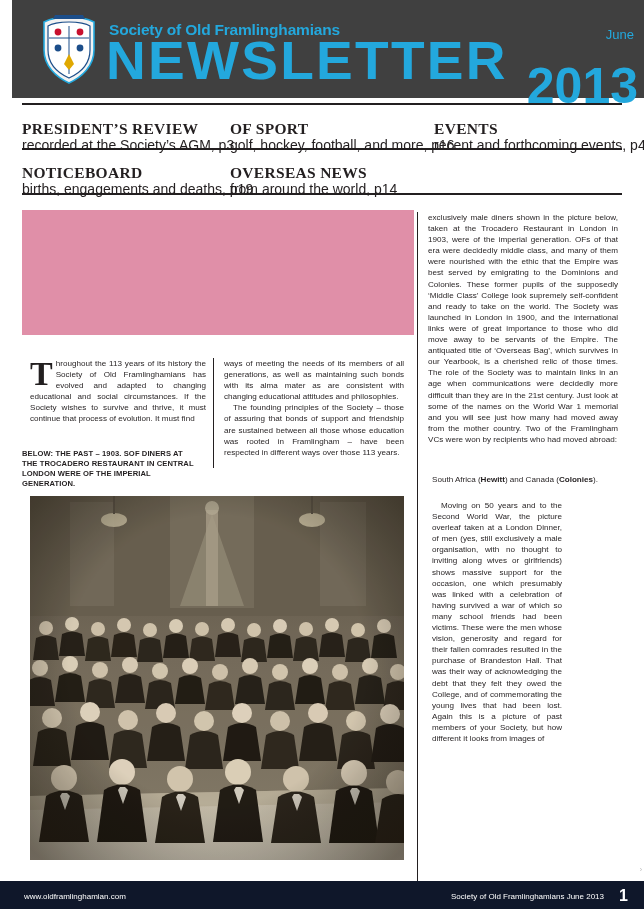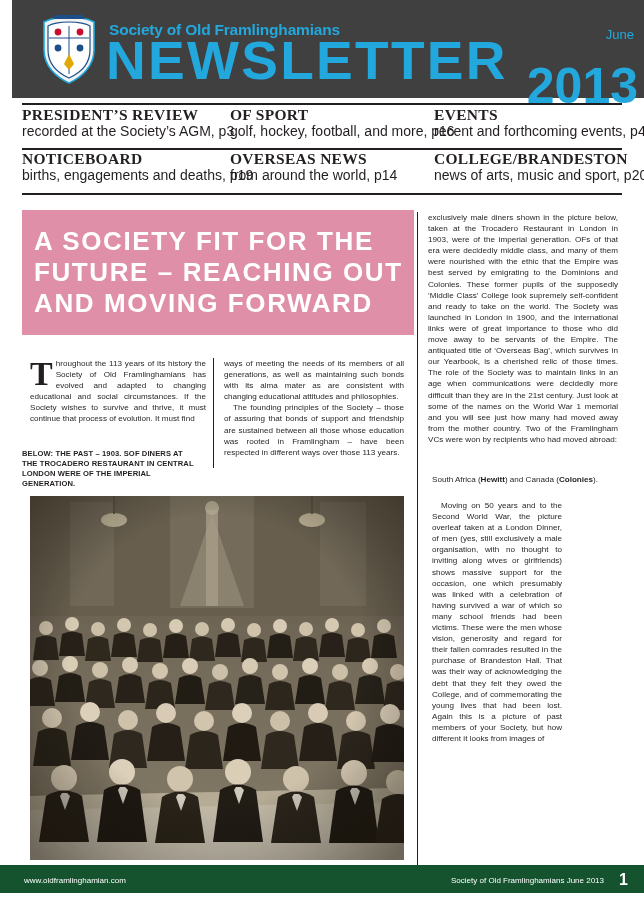--- a/index.html
+++ b/index.html
@@ -79,21 +79,21 @@
     width: 600px;
     height: 1.5px;
     background: #231f20;
   }
   .rule.r1 { top: 103px; }
   .rule.r2 { top: 148px; }
   .rule.r3 { top: 193px; }
 
   .contents {
     position: absolute;
-    left: 22px; top: 104px;
+    left: 22px; top: 118px;
     width: 600px; height: 64px;
   }
   .cont-cell {
     position: absolute;
     width: 196px;
   }
   .cont-title {
     font-family: "Liberation Serif", serif;
     font-size: 15.5px;
     font-weight: bold;
@@ -218,23 +218,23 @@
     font-size: 8.1px;
     line-height: 11.1px;
     color: #231f20;
     text-align: justify;
     text-indent: 9px;
   }
 
   
   .footer-band {
     position: absolute;
-    left: 0; bottom: 16px;
+    left: 0; bottom: 0;
     width: 644px; height: 28px;
-    background: #14532d;
+    background: #0f172a;
   }
   .footer-left {
     position: absolute;
     left: 24px; bottom: 8px;
     font-size: 8px;
     color: #ffffff;
     font-family: "Liberation Sans", sans-serif;
   }
   .footer-right {
     position: absolute;
@@ -304,29 +304,24 @@
       <div class="cont-sub">recent and forthcoming events, p4</div>
     </div>
     <div class="cont-cell c3">
       <div class="cont-title">NOTICEBOARD</div>
       <div class="cont-sub">births, engagements and deaths, p19</div>
     </div>
     <div class="cont-cell c4">
       <div class="cont-title">OVERSEAS NEWS</div>
       <div class="cont-sub">from around the world, p14</div>
     </div>
-    <div class="cont-cell c5">
-      <div class="cont-title">COLLEGE/BRANDESTON</div>
-      <div class="cont-sub">news of arts, music and sport, p20</div>
-    </div>
   </div>
 
   <div class="accent-bar"></div>
   <div class="headline-band"></div>
-  <div class="headline">A SOCIETY FIT FOR THE FUTURE – REACHING OUT AND MOVING FORWARD</div>
 
   <div class="vrule vr1"></div>
   <div class="vrule vr2"></div>
 
   <div class="col colA">
     <span class="dropcap">T</span>
     <span>hroughout the 113 years of its history the Society of Old Framlinghamians has evolved and adapted to changing educational and social circumstances. If the Society wishes to survive and thrive, it must continue that process of evolution. It must find</span>
   </div>
 
   <div class="col colB">

